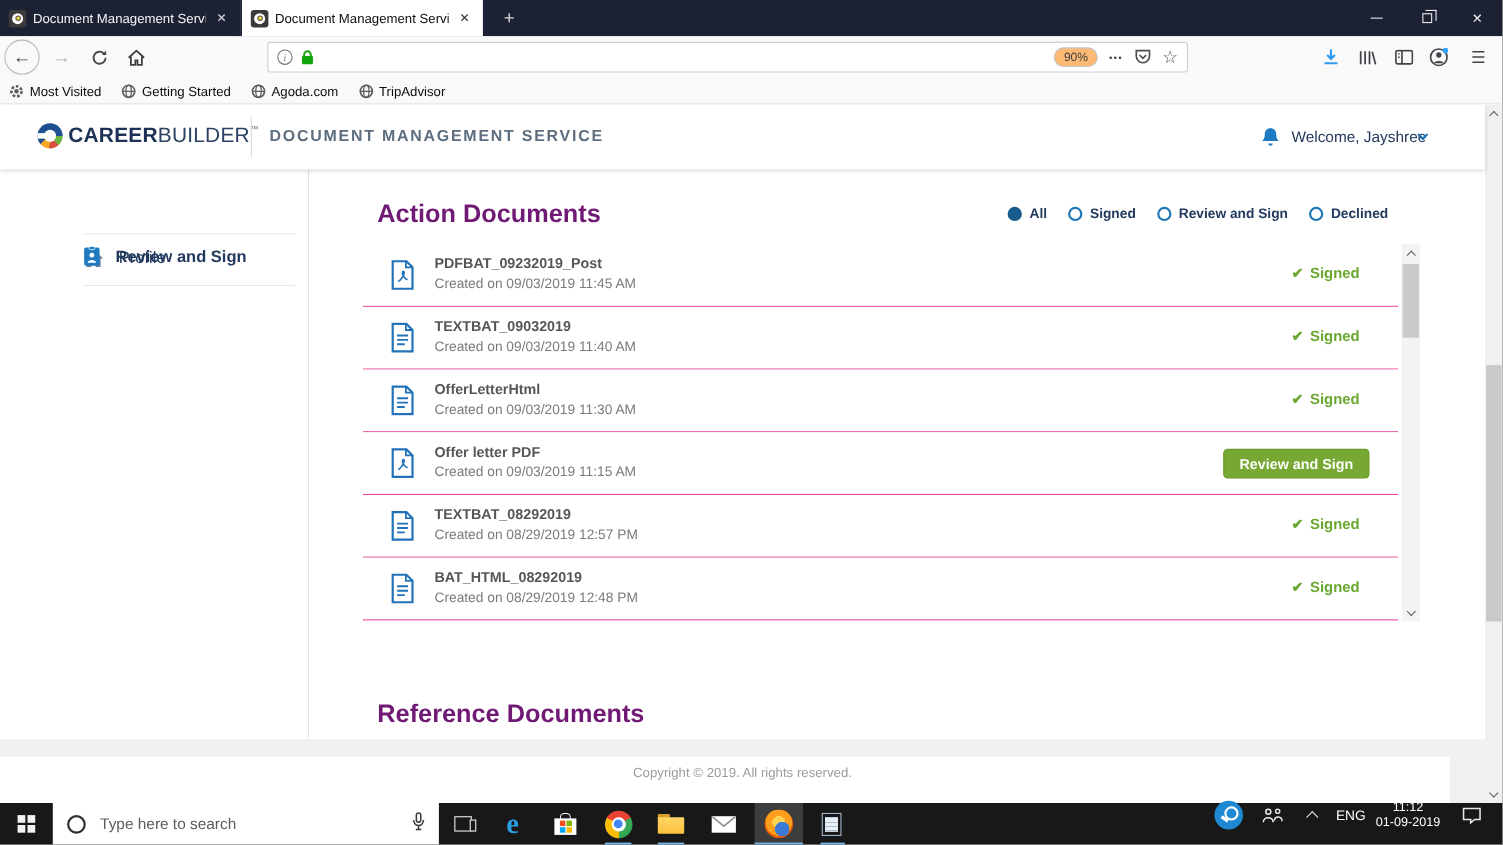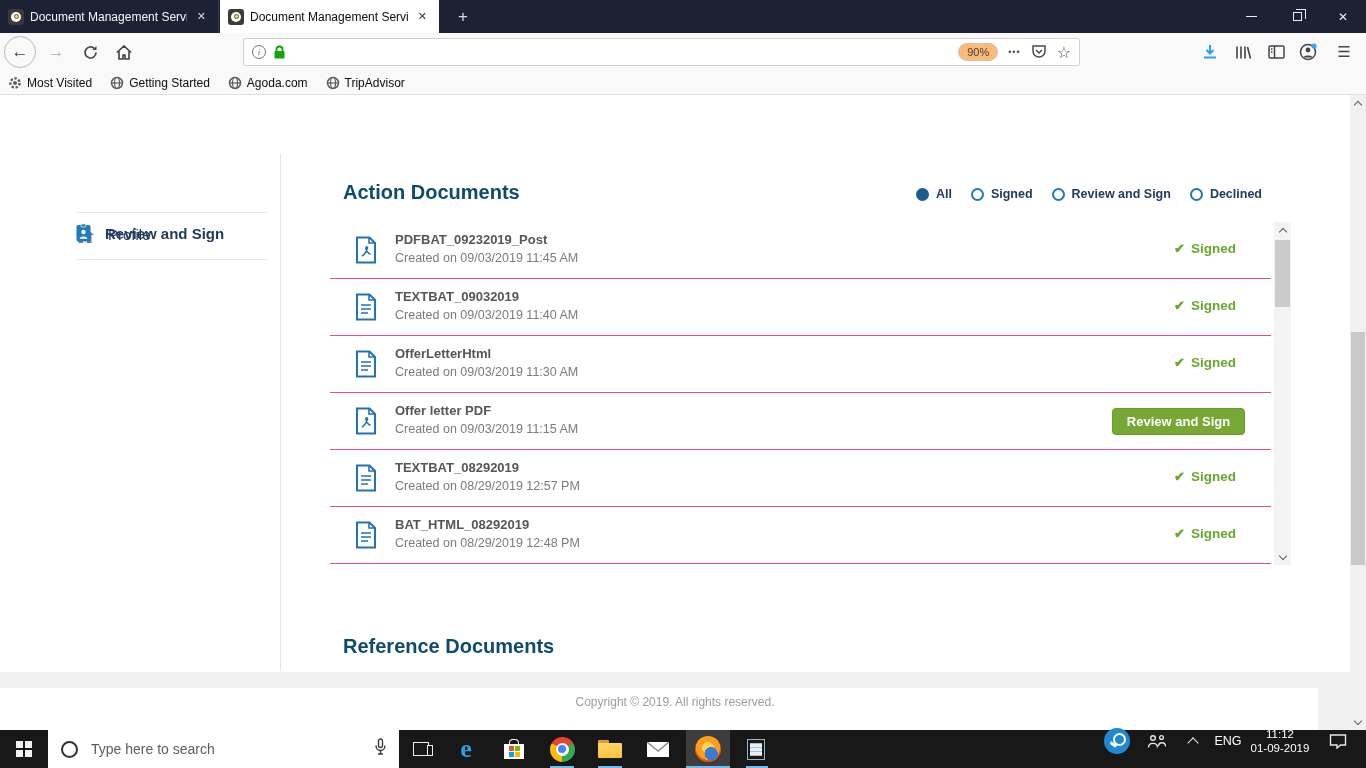--- a/index.html
+++ b/index.html
@@ -69,21 +69,21 @@
   
   .sidenav{position:absolute;top:59px;left:0;width:281px;height:517px;background:#fff;border-right:1px solid #e4e4e4;}
   .nav-item{position:absolute;left:76px;display:flex;align-items:center;gap:14px;font-size:15px;color:#223a5e;cursor:pointer;}
   .nav-item-1{top:24px;margin-top:48px;}
   .nav-item-2{top:70px;font-weight:bold;}
   .nav-divider{position:absolute;left:76px;width:192px;border-top:1px solid #e8e8e8;}
   .nav-div-1{top:58px;}
   .nav-div-2{top:105px;}
 
   
-  .main-title{position:absolute;font-size:20px;font-weight:bold;color:#0c4a6e;}
+  .main-title{position:absolute;font-size:23px;font-weight:bold;color:#701a75;}
   .t-action{left:343px;top:86px;}
   .t-reference{left:343px;top:540px;}
   .filters{position:absolute;top:92px;right:104px;display:flex;align-items:center;gap:19px;}
   .filter{display:flex;align-items:center;gap:7px;font-size:12.5px;font-weight:bold;color:#223a5e;cursor:pointer;}
   .radio{width:13px;height:13px;border-radius:50%;border:2px solid #2077b4;background:#fff;flex:none;}
   .radio-sel{background:#1a5c8e;border-color:#1a5c8e;}
 
   .doclist{position:absolute;left:330px;top:127px;width:941px;}
   .docrow{position:relative;height:57px;border-bottom:1px solid #ec4899;background:#fff;}
   .doc-ic{position:absolute;left:25px;top:14px;}
@@ -277,20 +277,34 @@
           <circle cx="7" cy="7" r="5.5" fill="none" stroke="#5d5d61" stroke-width="1.5"></circle>
           <ellipse cx="7" cy="7" rx="2.5" ry="5.5" fill="none" stroke="#5d5d61" stroke-width="1.2"></ellipse>
           <path d="M1.5 7h11" stroke="#5d5d61" stroke-width="1.2"></path>
         </svg>
       <span>TripAdvisor</span>
     </span>
   </div>
 
   <div class="webpage">
 
+    <div class="site-header">
+      <div class="cb-icon"></div>
+      <div class="cb-text"><span class="cb-career">CAREER</span><span class="cb-builder">BUILDER</span><span class="cb-tm">™</span></div>
+      <div class="hdr-divider"></div>
+      <div class="svc-title">DOCUMENT MANAGEMENT SERVICE</div>
+      <div class="bell">
+        <svg width="18" height="19" viewBox="0 0 18 19">
+            <path d="M9 1.5c3.2 0 5.2 2.3 5.2 5.5 0 3.8 1.6 5.4 2.3 6.1H1.5c.7-.7 2.3-2.3 2.3-6.1C3.8 3.8 5.8 1.5 9 1.5z" fill="#1e7bc1"></path>
+            <path d="M7 15.5a2 2 0 0 0 4 0z" fill="#1e7bc1"></path>
+          </svg>
+      </div>
+      <div class="welcome">Welcome, Jayshree</div>
+      <span class="chev chev-down welcome-chev"></span>
+    </div>
 
     <div class="sidenav">
       <div class="nav-item nav-item-1">
         <svg width="18" height="16" viewBox="0 0 18 16">
             <path d="M0 8 9 0l9 8h-2.5v8h-4.5v-5h-4v5H2.5V8z" fill="#6e8096"></path>
           </svg>
         <span>Profile</span>
       </div>
       <div class="nav-divider nav-div-1"></div>
       <div class="nav-item nav-item-2">

